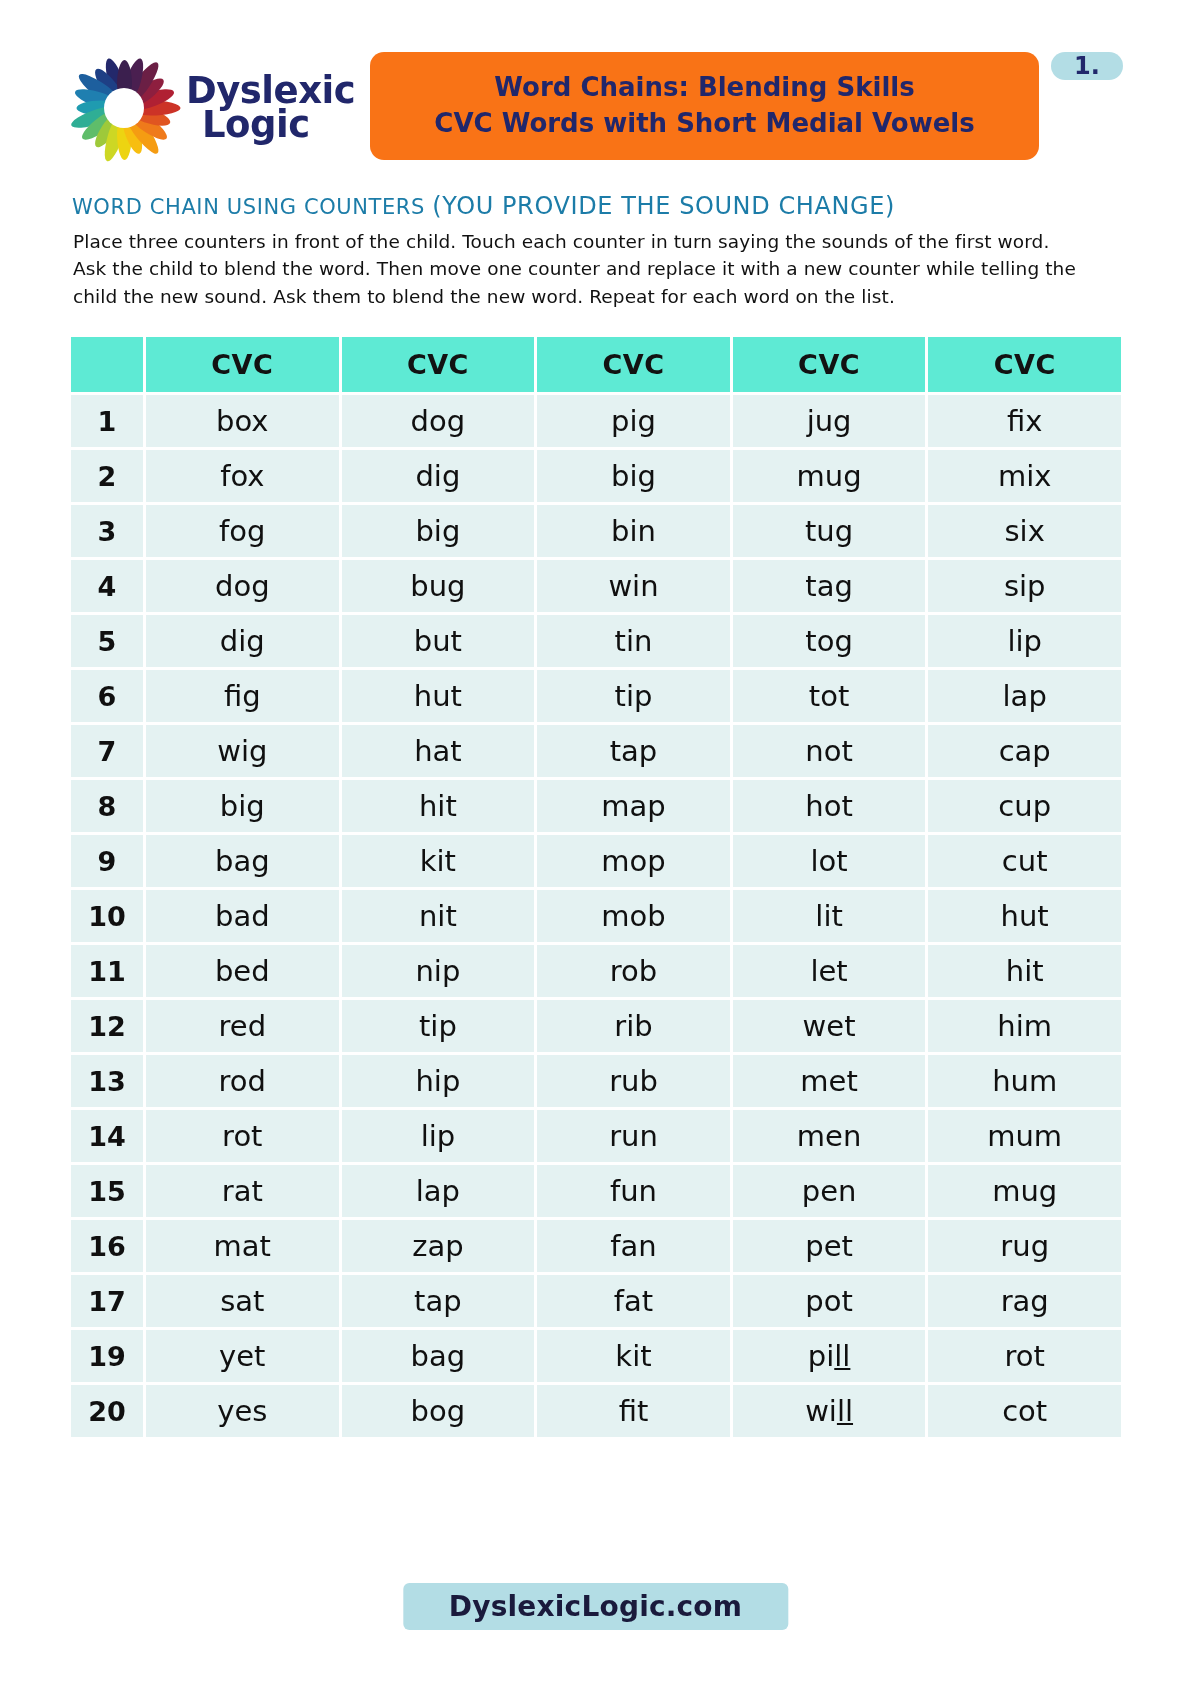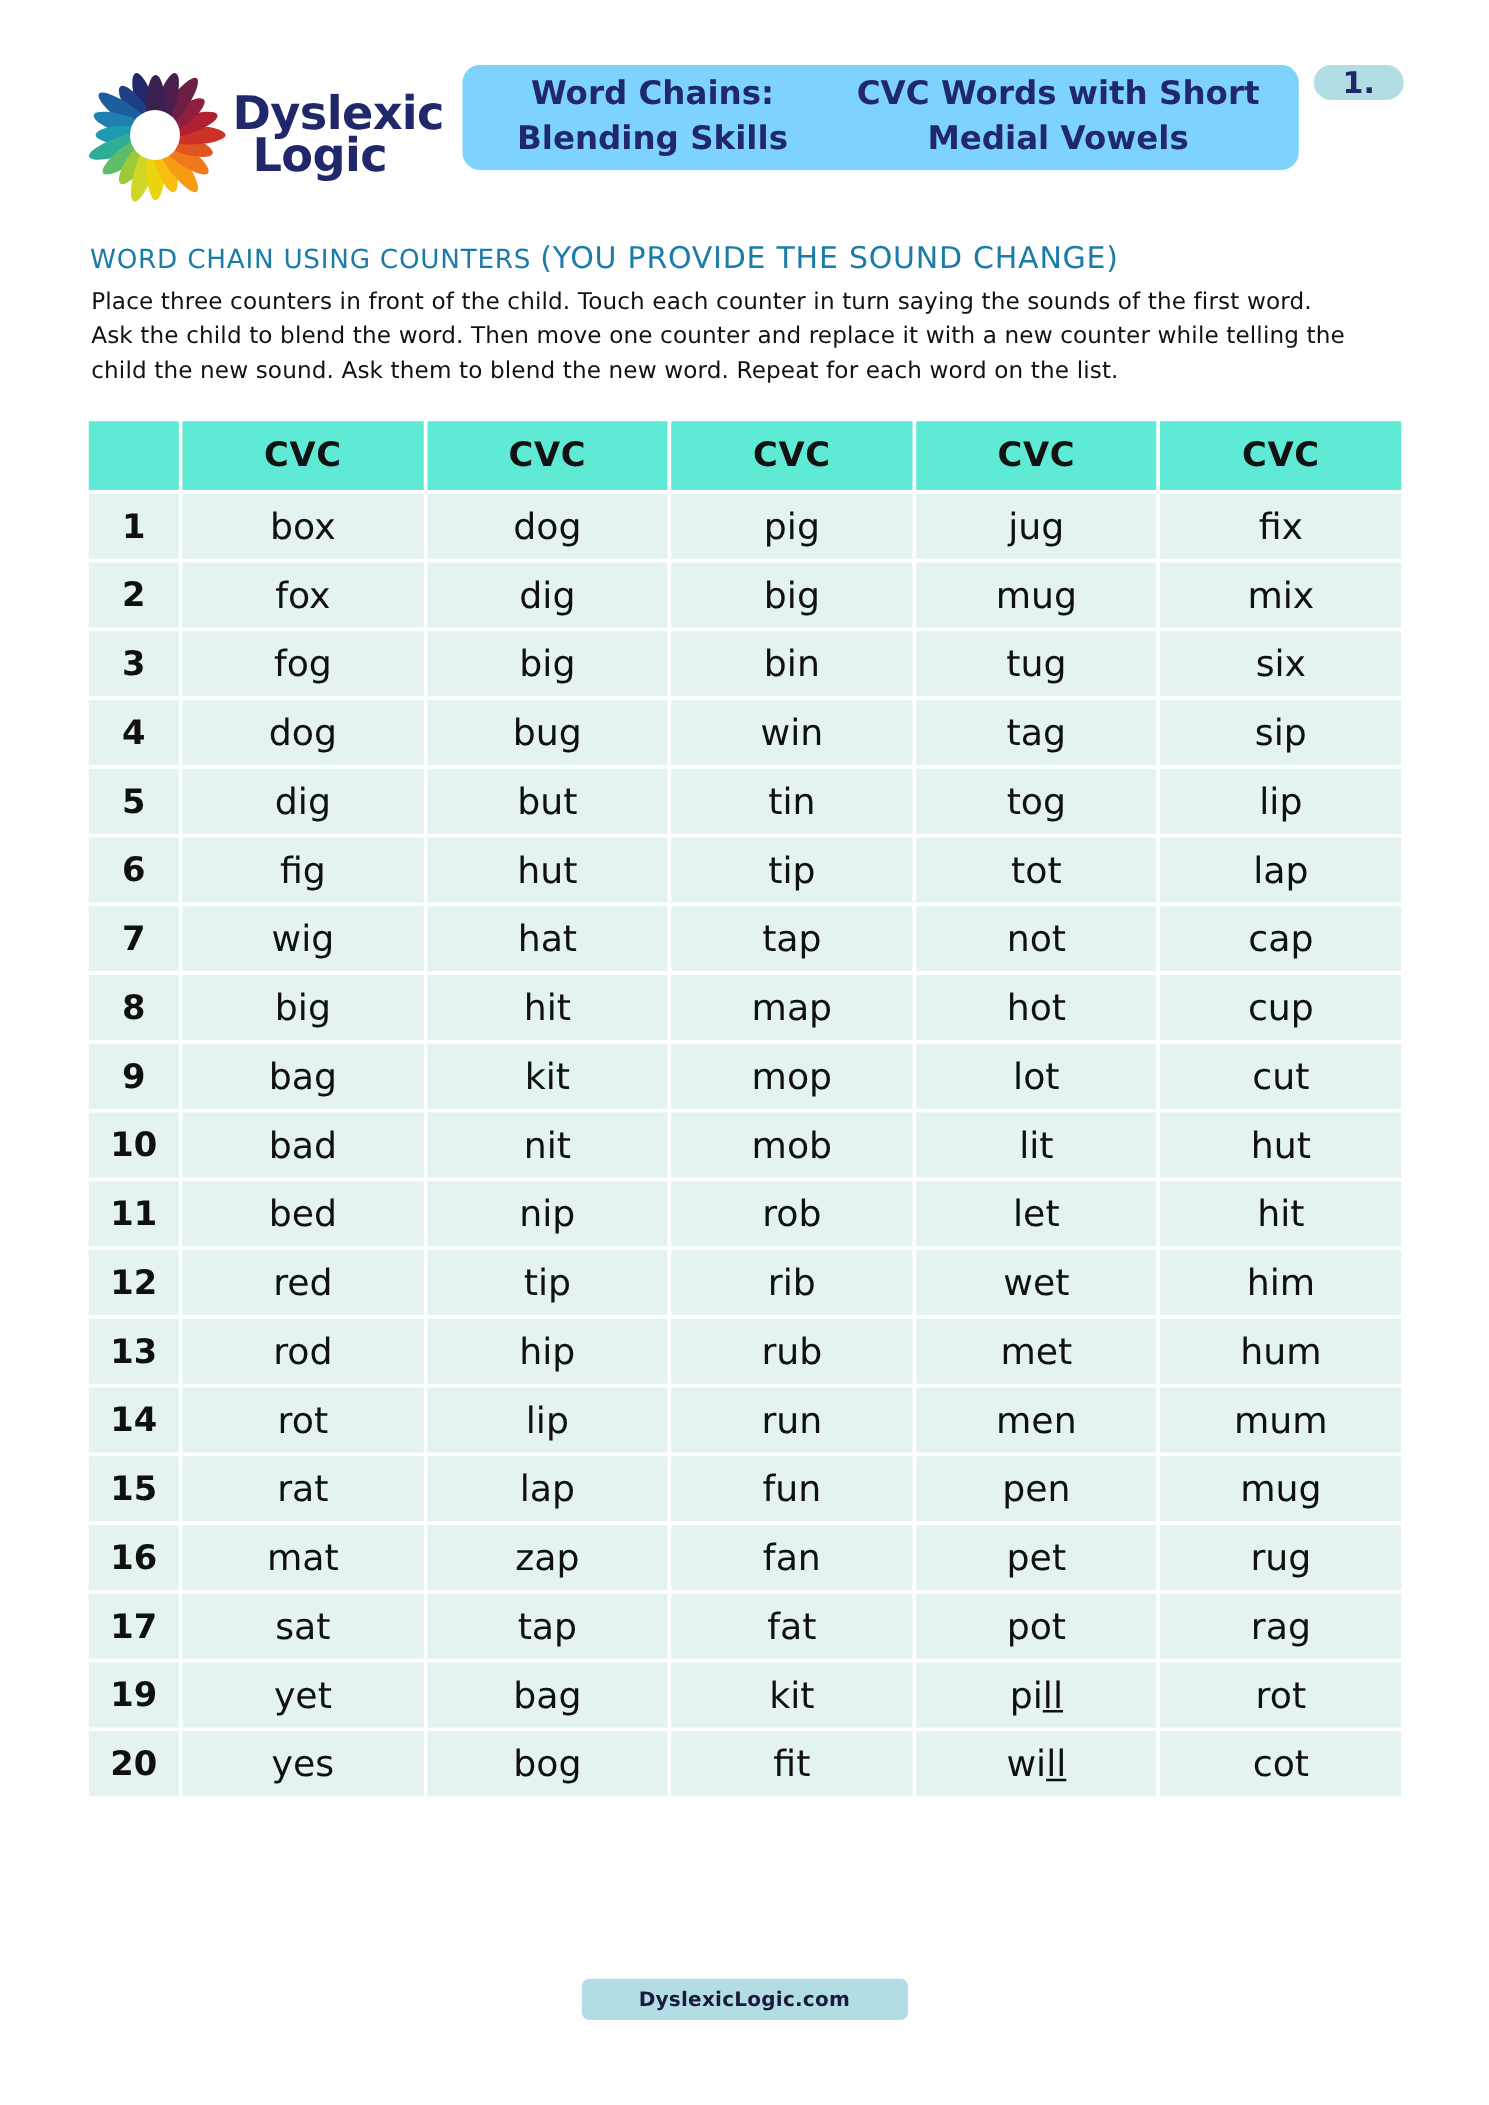--- a/index.html
+++ b/index.html
@@ -72,32 +72,32 @@
     color: #21276b;
     font-weight: bold;
     line-height: 0.92;
     letter-spacing: -0.5px;
   }
   .logo-words .l1 { font-size: 37px; display: block; }
   .logo-words .l2 { font-size: 37px; display: block; padding-left: 16px; }
 
   .title-box {
     flex: 1 1 auto;
-    background: #7dd3fc;
+    background: #f97316;
     border-radius: 14px;
     display: flex;
-    flex-direction: row;
+    flex-direction: column;
     align-items: center;
     justify-content: center;
     color: #21276b;
     font-weight: bold;
     font-size: 26px;
     line-height: 1.38;
     text-align: center;
-    padding: 6px 10px;
+    padding: 18px 10px;
   }
 
   .page-num-box {
     width: 72px;
     flex: none;
     background: #b3dde5;
     border-radius: 14px;
     display: flex;
     align-items: center;
     justify-content: center;
@@ -173,21 +173,21 @@
   
   .footer {
     position: absolute;
     left: 50%;
     transform: translateX(-50%);
     top: 1583px;
     background: #b3dde5;
     border-radius: 6px;
     padding: 7px 46px;
     color: #1a1a3c;
-    font-size: 16px;
+    font-size: 28px;
     font-weight: bold;
     letter-spacing: 0.2px;
   }
 </style>
 </head>
 <body>
 
 <div class="page">
 
   <div class="header">

